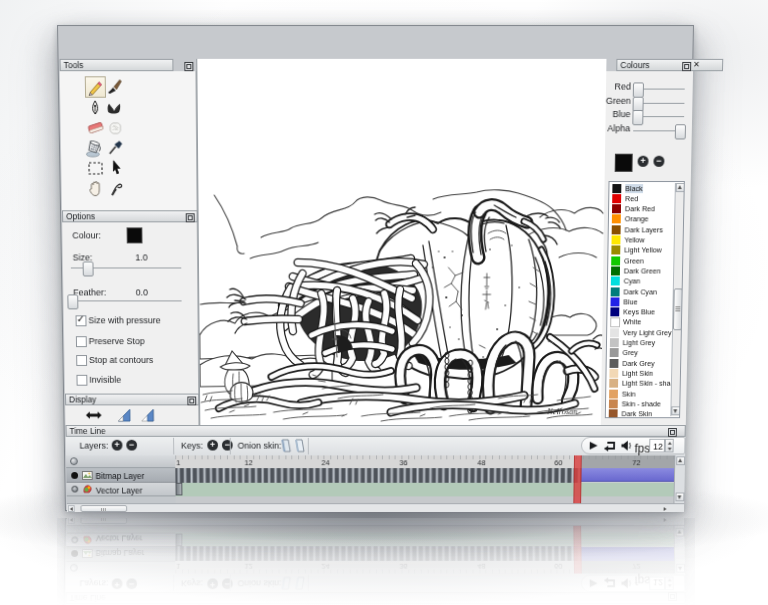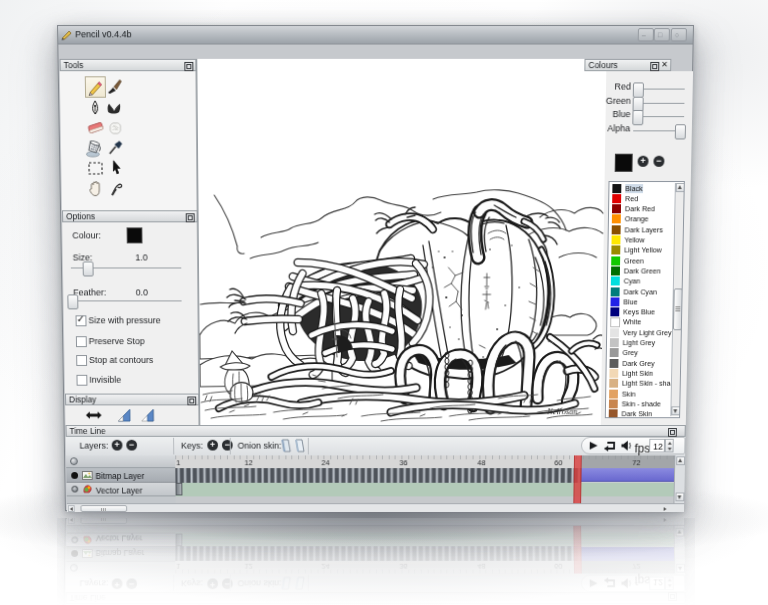--- a/index.html
+++ b/index.html
@@ -66,38 +66,22 @@
 .pm.plus:before{content:"+";}
 .pm.minus:before{content:"\2212";}
 .tnum{position:absolute;top:3px;font-size:7.5px;color:#26282b;}
 .vline{position:absolute;top:1px;height:17px;width:1px;background:#b9bdc1;}
 
 </style></head><body>
 <div id="stage">
 <div id="pagebg"></div>
 <div id="reflwrap">
       <div id="win">
-  <div id="title">
-    <svg class="abs" style="left:3px;top:3px" width="12" height="11" viewBox="0 0 12 11">
-            <path d="M1 9 L8 2 L10 4 L3 10 Z" fill="#e8c24a" stroke="#7a5c18" stroke-width="0.8"></path>
-            <path d="M1 9 L0.5 10.8 L3 10 Z" fill="#2a2a2a"></path>
-          </svg>
-    <span class="t">Pencil v0.4.4b</span>
-    <span class="wbtn" style="left:580px">
-            <i>–</i>
-          </span>
-    <span class="wbtn" style="left:596px">
-            <i>□</i>
-          </span>
-    <span class="wbtn" style="left:613px">
-            <i>○</i>
-          </span>
-  </div>
-
-  <div class="phead" style="left:1px;top:32px;width:137px">
+
+  <div class="phead" style="left:1px;top:32px;width:114px">
           <span class="cap">Tools</span>
           <span class="dock" style="left:124px"></span>
         </div>
   <div id="tools-body">
     <div class="abs" style="left:25px;top:5px;width:21px;height:21px;background:linear-gradient(#fbf7ea,#efe8d2);border:1px solid #b3ac93;box-sizing:border-box"></div>
     <svg class="abs" style="left:27px;top:8px" width="16" height="16" viewBox="0 0 16 16">
             <path d="M3 13 L11 4 L13.5 6.5 L5.5 15" fill="#f0c548" stroke="#8a6a1a" stroke-width="0.8"></path>
             <path d="M11 4 L12.2 2.6 L14.8 5.2 L13.5 6.5" fill="#e58" stroke="#933" stroke-width="0.7"></path>
             <path d="M3 13 L2 16 L5.5 15 Z" fill="#caa" stroke="#555" stroke-width="0.6"></path>
             <path d="M2.3 15 L2 16 L3 15.7 Z" fill="#222"></path>
@@ -378,21 +362,21 @@
   <path class="g" d="M336,394 C352,390 368,392 382,390 M430,404 C446,400 462,402 476,400 M500,394 C514,390 528,392 540,390 M560,396 C572,393 584,394 594,392 M320,384 C332,381 344,382 354,380"></path>
   <path class="g" d="M300,410 l5,-2 M340,412 l5,-2 M420,412 l5,-2 M500,410 l5,-2 M560,406 l5,-2 M580,410 l4,-2 M240,402 l5,-2 M225,408 l5,-2"></path>
   <path d="M574,346 C582,338 592,336 600,340" fill="none" stroke="#191919" stroke-width="7" stroke-linecap="round"></path>
   <path d="M574,346 C582,338 592,336 600,340" fill="none" stroke="#fdfdfd" stroke-width="3.5" stroke-linecap="round"></path>
   <path class="th" d="M596,334 C600,330 604,329 607,331 M598,344 C602,342 606,343 608,346"></path>
   <text x="550" y="410" font-family="Liberation Serif, serif" font-style="italic" font-size="8.5" fill="#333">Nelrosan</text>
 
   </svg>
   </div>
 
-  <div class="phead" style="left:527px;top:32px;width:87px">
+  <div class="phead" style="left:559px;top:32px;width:107px">
           <span class="cap">Colours</span>
           <span class="dock" style="left:65px"></span>
           <span class="abs" style="left:76px;top:0;font-size:8px;color:#222">✕</span>
         </div>
   <div id="col-body">
     <span class="rsl-lbl" style="left:0px;top:10px;width:25px;text-align:right">Red</span>
     <div class="slider" style="left:28px;top:17px;width:51px"></div>
           <div class="thumb" style="left:27px;top:11px"></div>
     <span class="rsl-lbl" style="left:0px;top:23.5px;width:25px;text-align:right">Green</span>
     <div class="slider" style="left:28px;top:30.5px;width:51px"></div>

